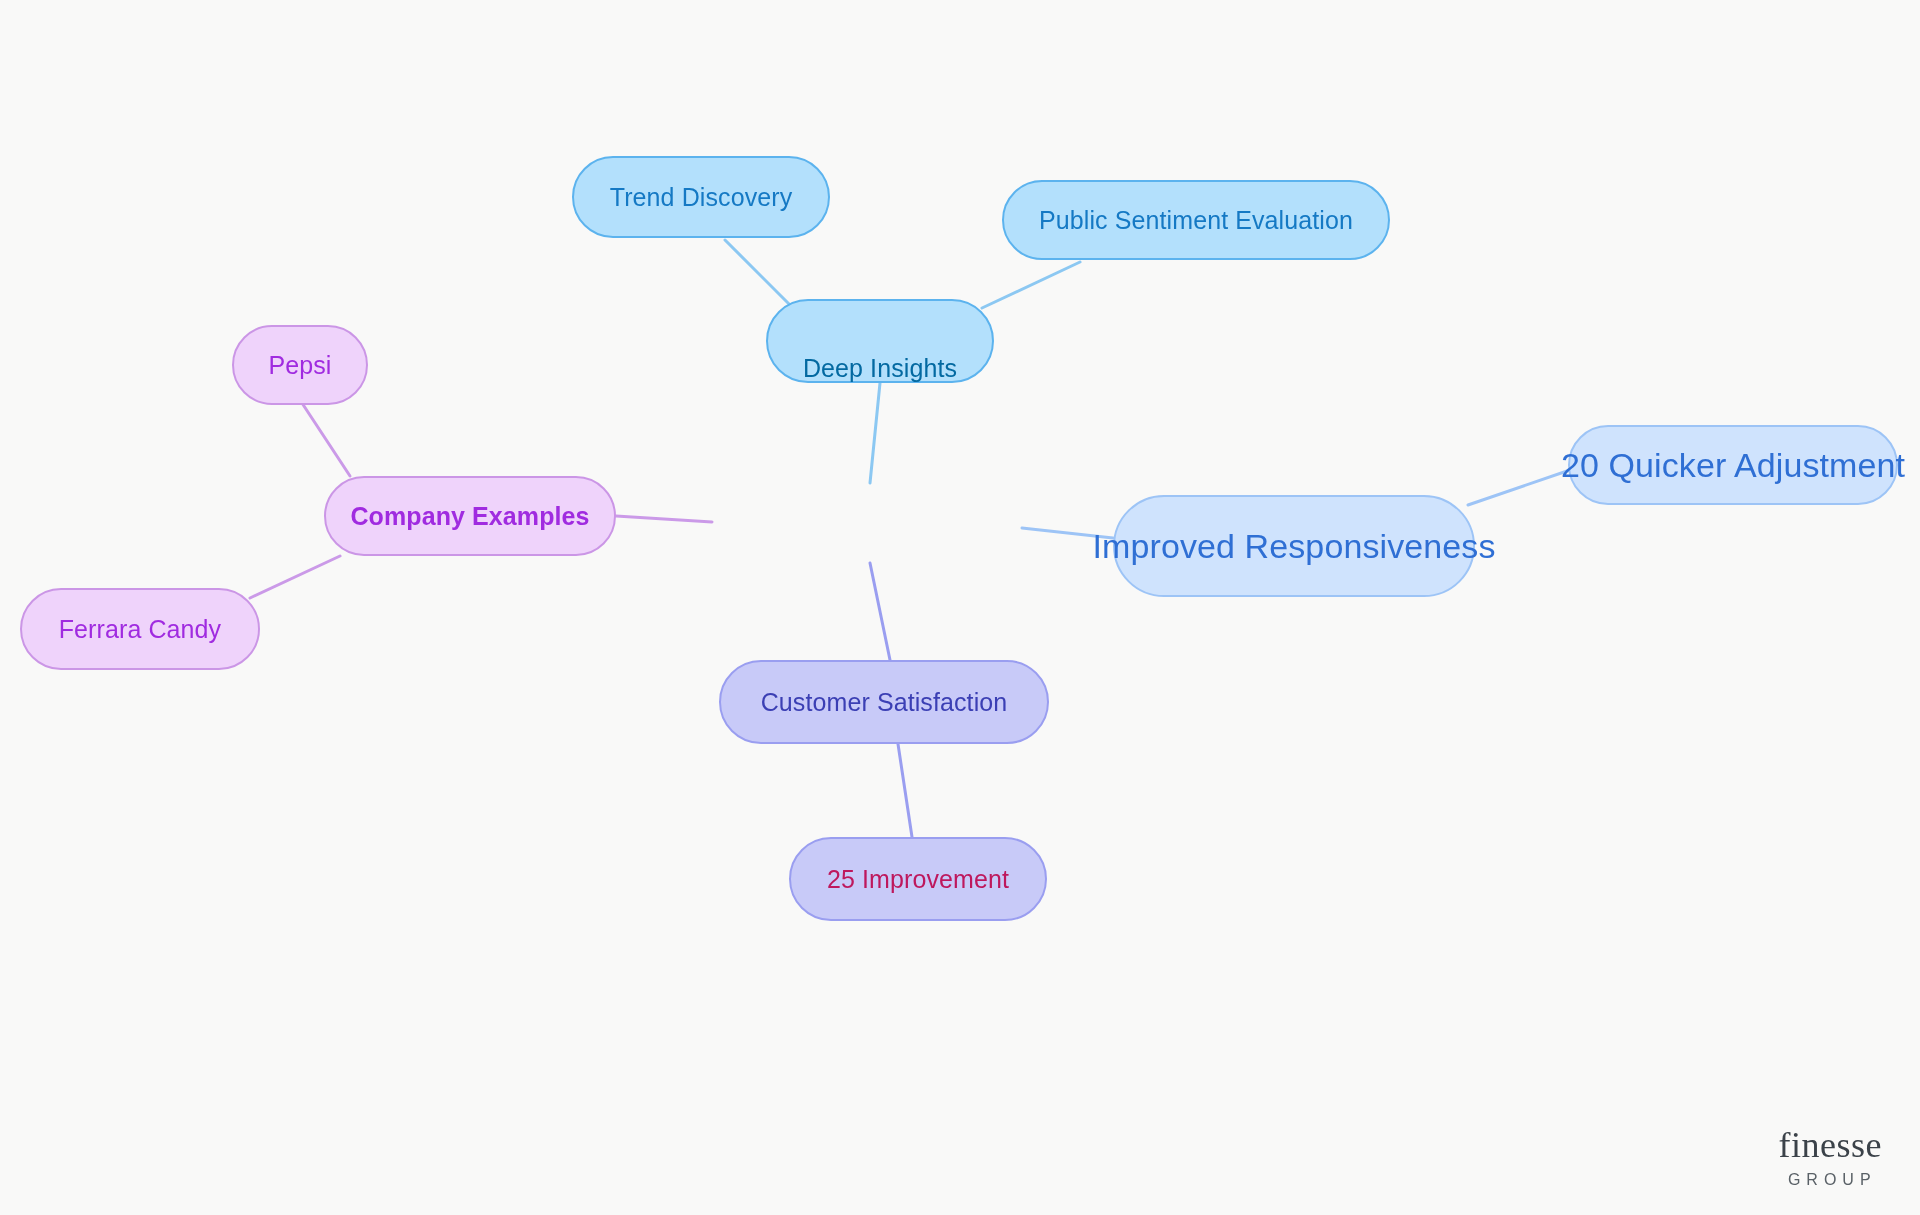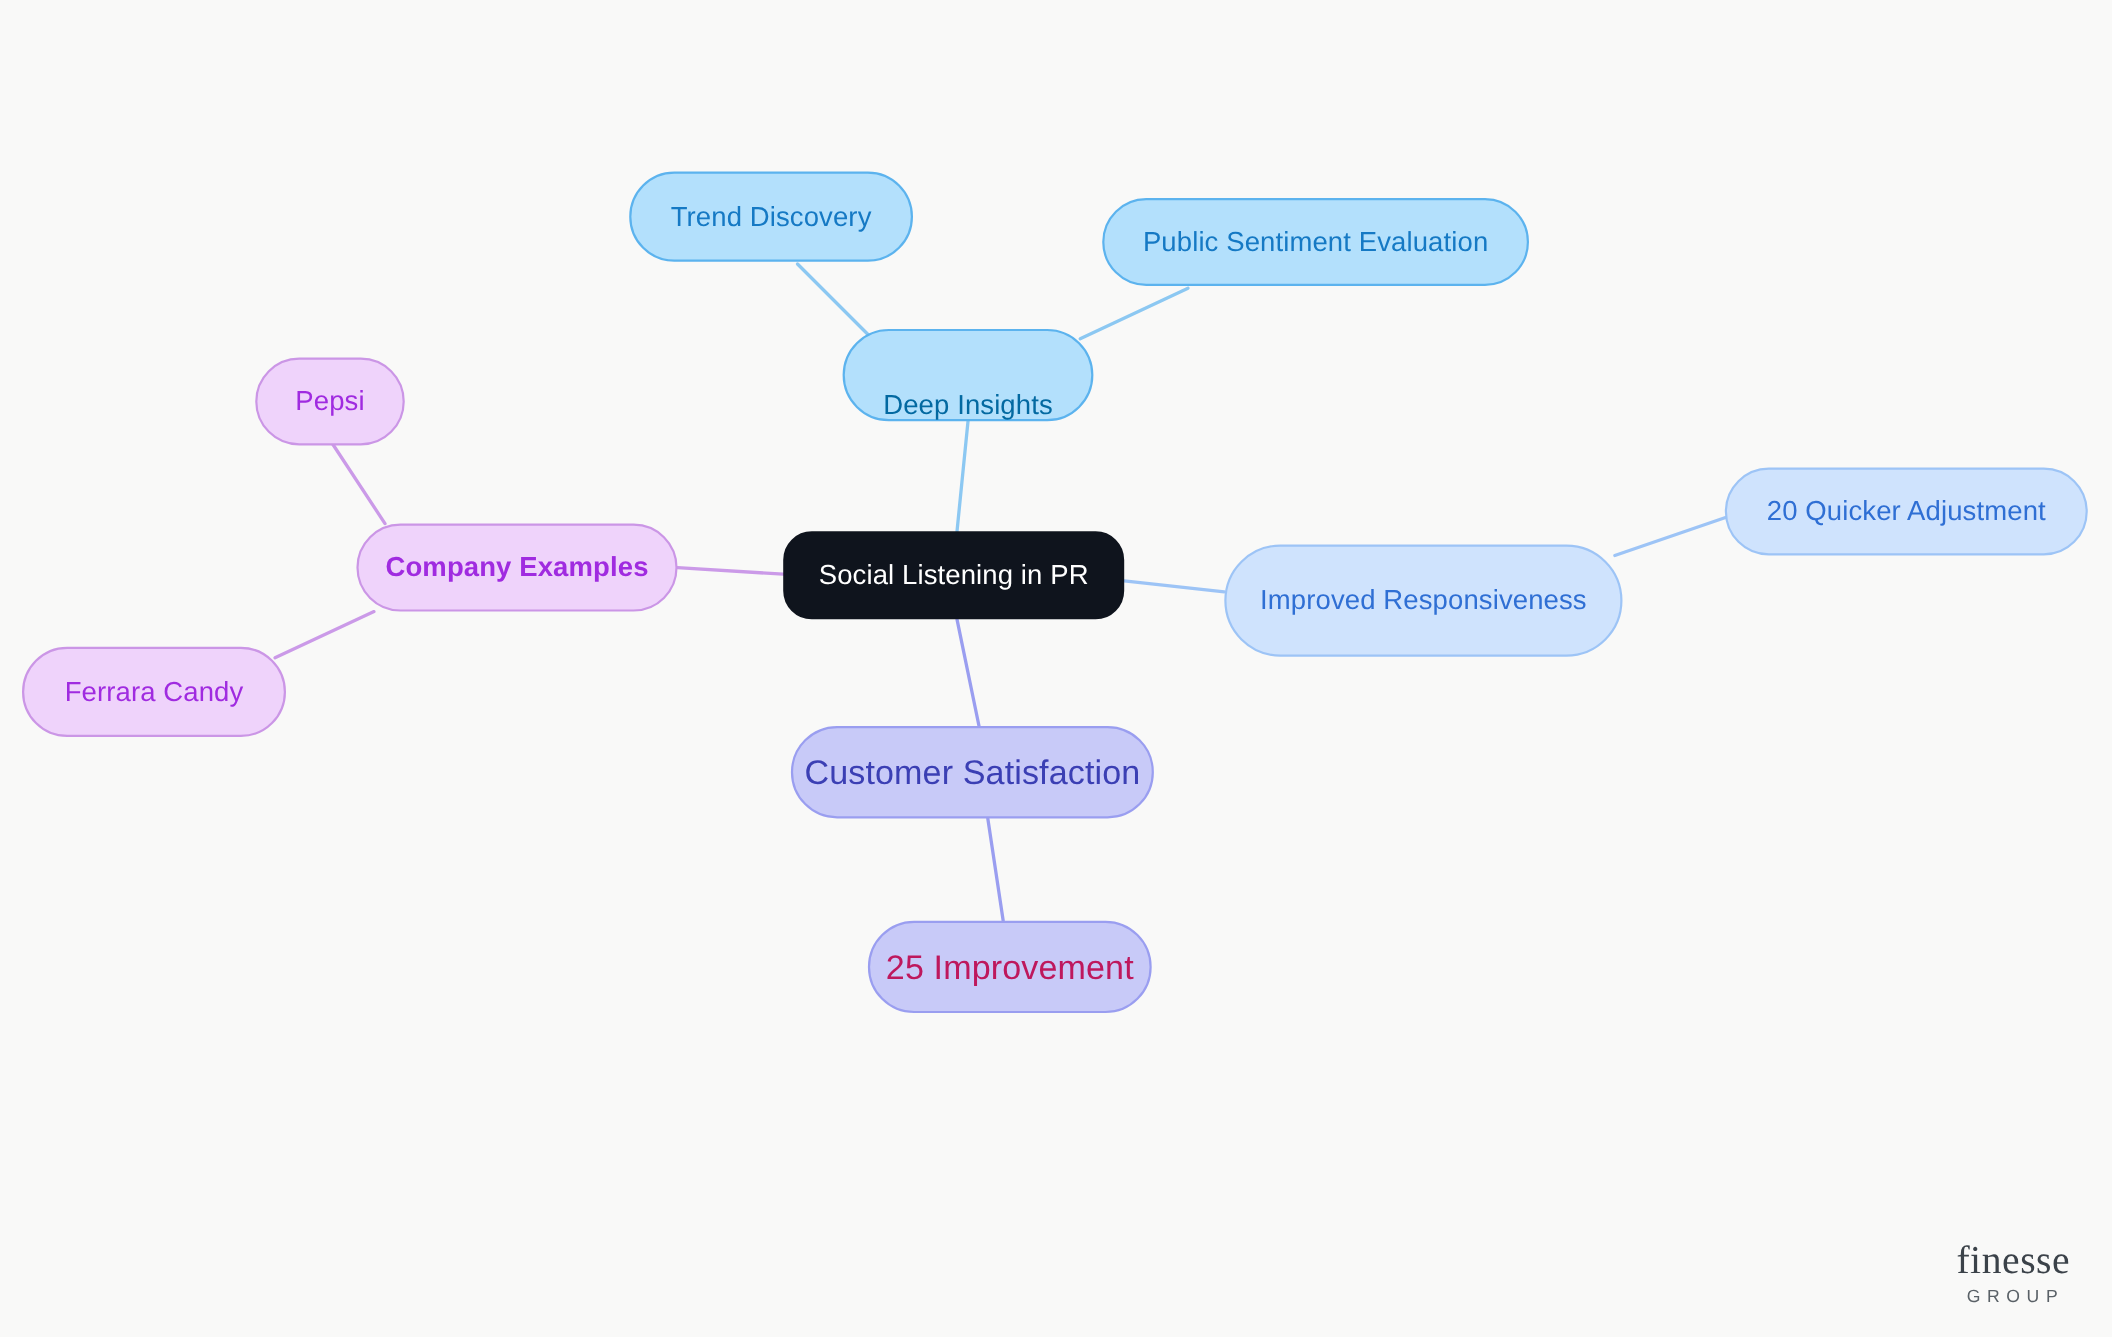--- a/index.html
+++ b/index.html
@@ -51,28 +51,28 @@
     background: #b3e0fc;
     border-color: #5cb3ee;
     color: #1579c4;
     font-size: 25px;
   }
   
   .node.paleblue {
     background: #cfe3fd;
     border-color: #9dc4f6;
     color: #2f6fd4;
-    font-size: 25px;
+    font-size: 34px;
   }
   
   .node.periwinkle {
     background: #c8caf8;
     border-color: #9a9ef0;
     color: #3b3fb4;
-    font-size: 31px;
+    font-size: 25px;
   }
   
   .node.lilac {
     background: #efd3fb;
     border-color: #cb96e6;
     color: #a02be0;
     font-size: 25px;
   }
   
   #logo {
@@ -143,22 +143,19 @@
         <span class="node-label">Company Examples</span>
       </div>
       <div class="node lilac" style="left: 232px; top: 325px; width: 136px; height: 80px; background: rgb(239, 211, 251); border-color: rgb(203, 150, 230); color: rgb(160, 43, 224);">
         <span class="node-label">Pepsi</span>
       </div>
       <div class="node lilac" style="left: 20px; top: 588px; width: 240px; height: 82px; background: rgb(239, 211, 251); border-color: rgb(203, 150, 230); color: rgb(160, 43, 224);">
         <span class="node-label">Ferrara Candy</span>
       </div>
     </div>
 
-  <div class="node root" id="root-node" style="left: 712px; top: 483px; width: 310px; height: 80px; background: rgb(15, 20, 29); border-color: rgb(15, 20, 29); color: rgb(255, 255, 255);">
-    <span class="node-label">Social Listening in PR</span>
-  </div>
 
   <div id="logo">
     <div class="logo-word">finesse</div>
     <div class="logo-sub">GROUP</div>
   </div>
 
 </div>
 
 </body></html>

